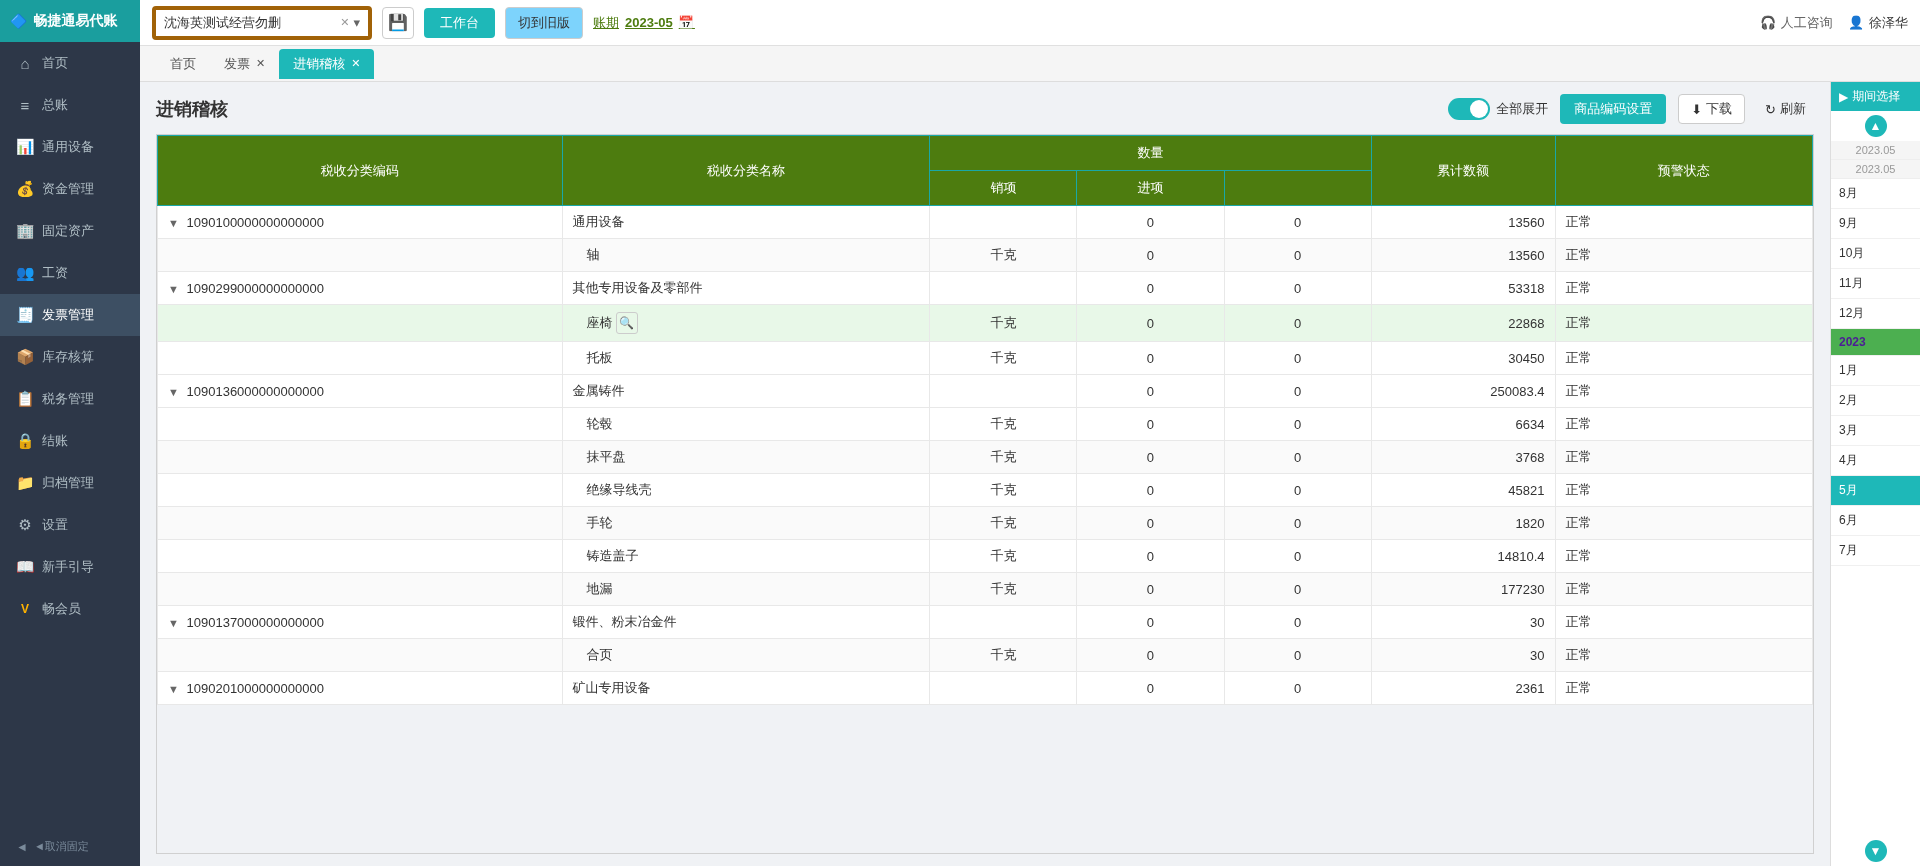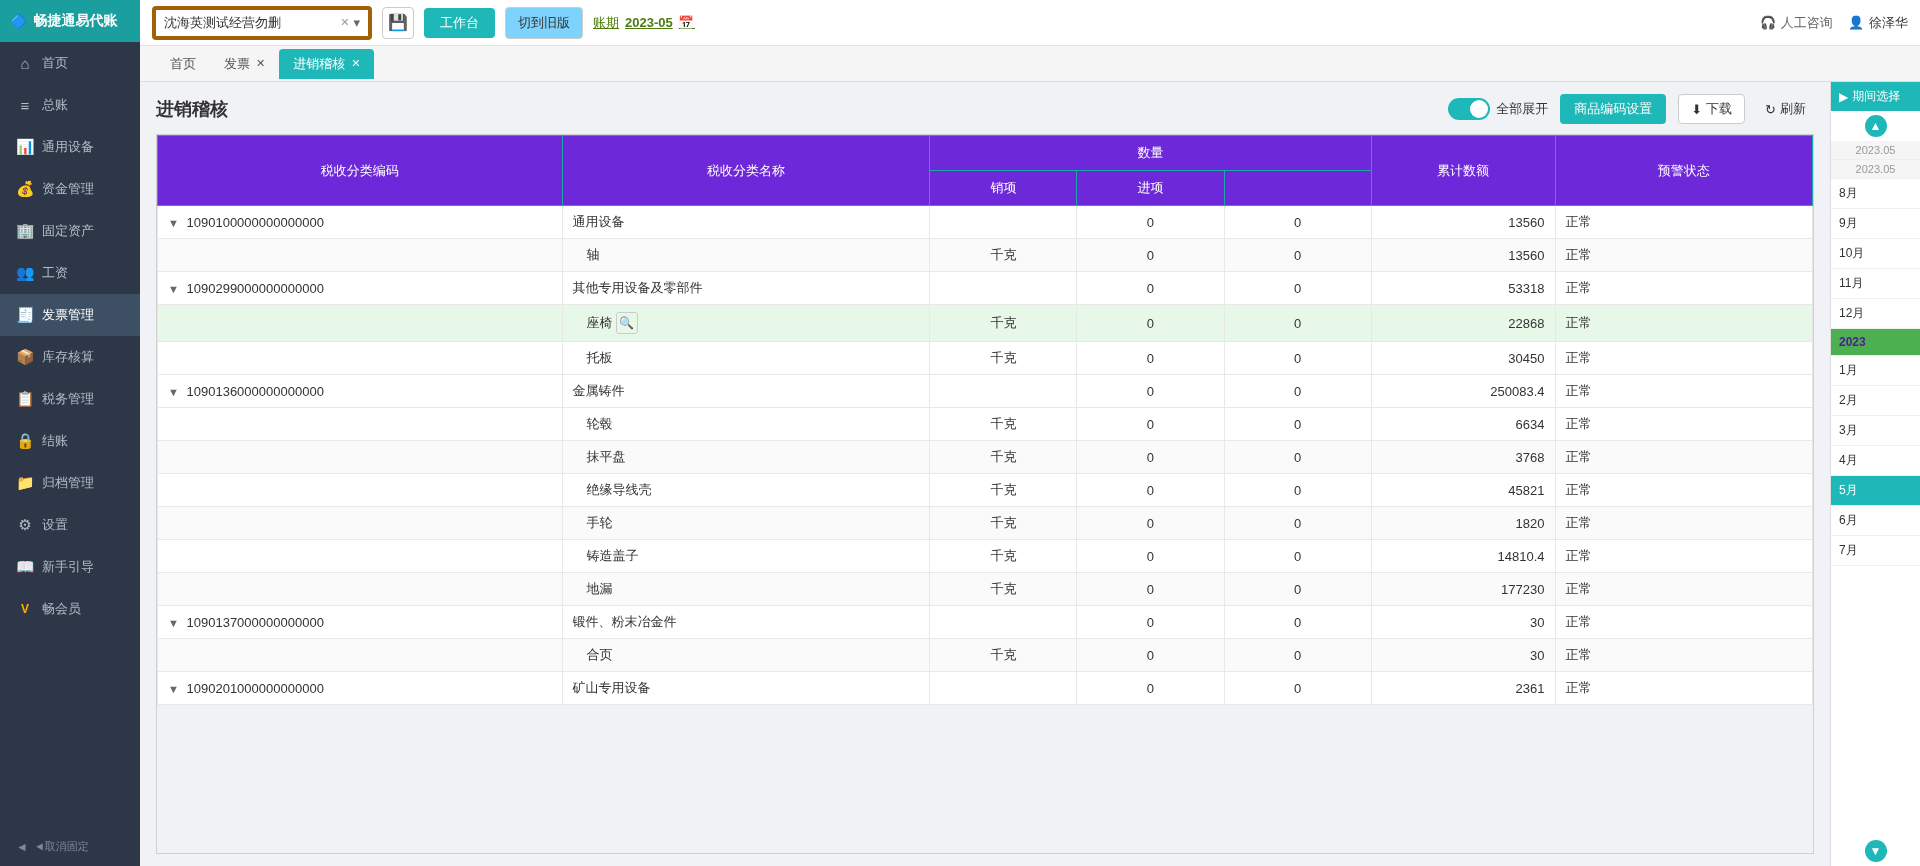--- a/index.html
+++ b/index.html
@@ -277,21 +277,21 @@
       flex: 1;
       overflow: auto;
       border: 1px solid #d0d0d0;
     }
     table {
       width: 100%;
       border-collapse: collapse;
       table-layout: fixed;
     }
     thead tr th {
-      background: #6d28d9;
+      background: #4d7c0f;
       color: white;
       padding: 8px 10px;
       text-align: center;
       font-weight: normal;
       font-size: 13px;
       border: 1px solid #19a8a8;
       white-space: nowrap;
     }
     tbody tr td {
       padding: 7px 10px;

